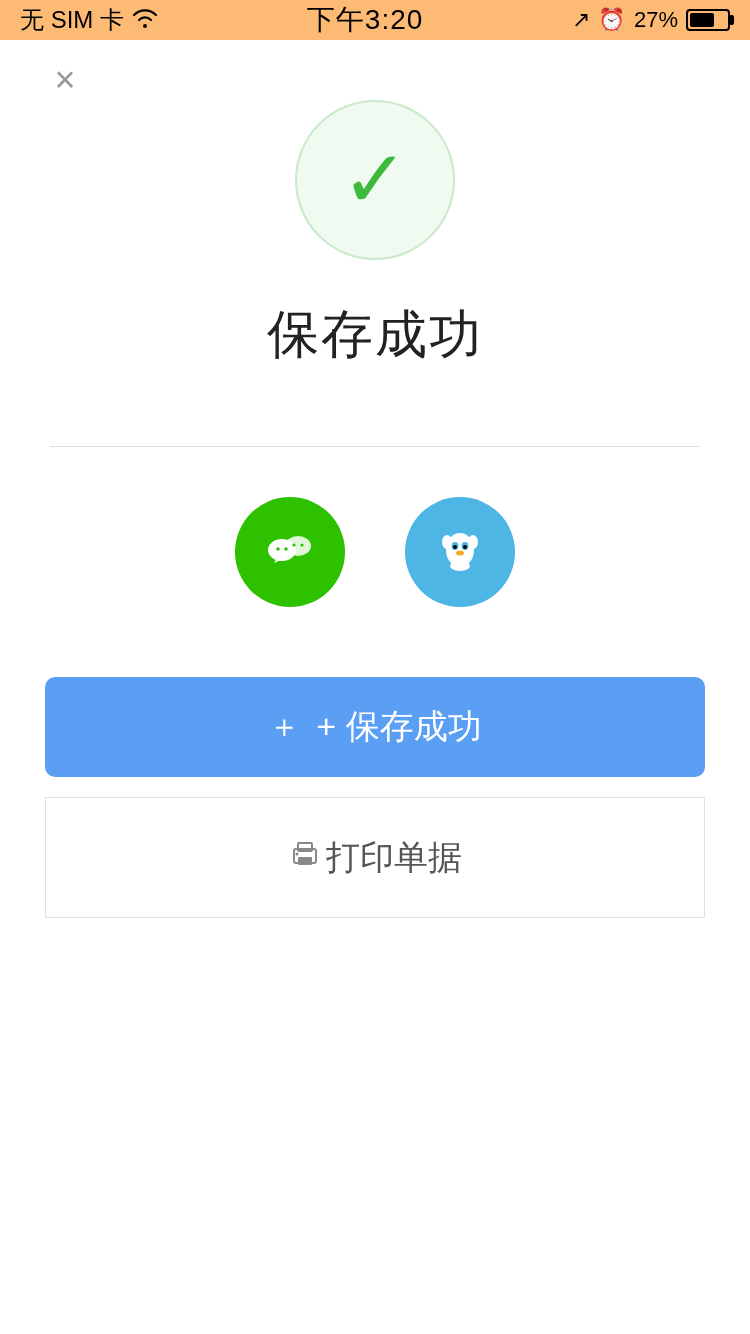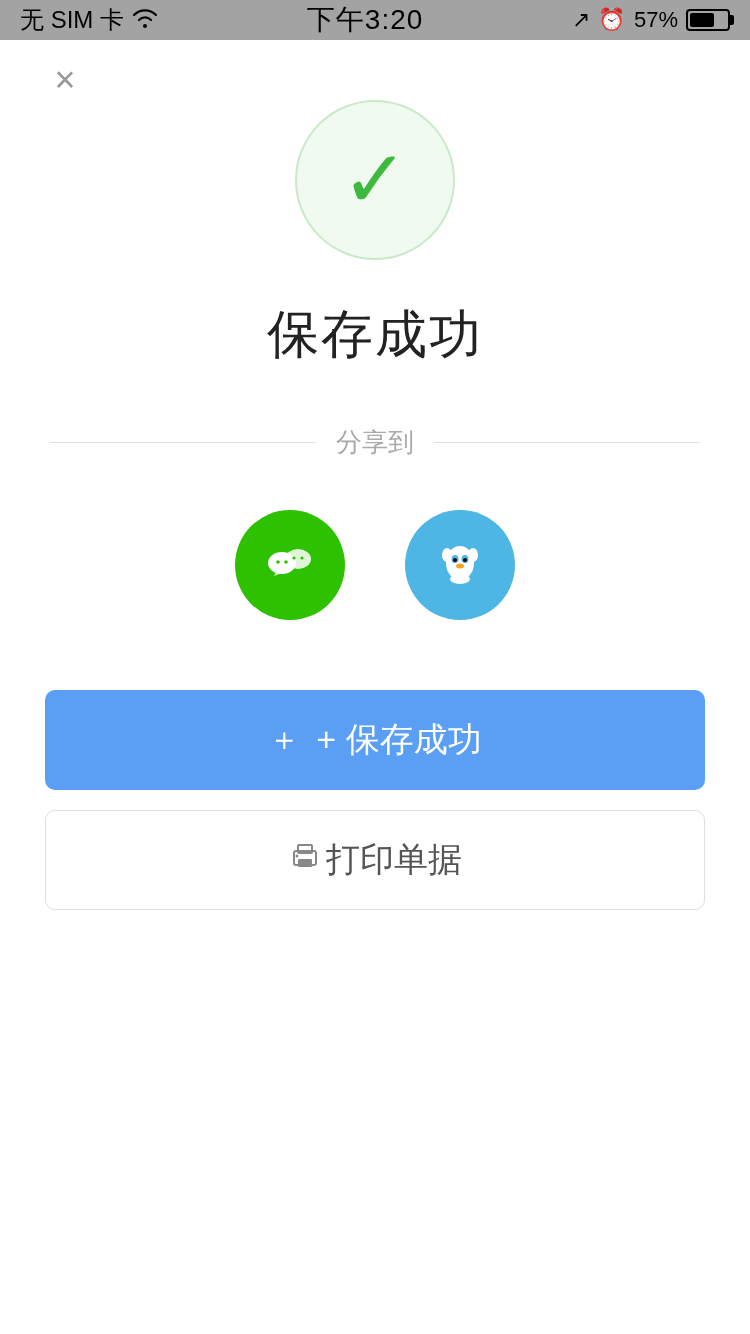--- a/index.html
+++ b/index.html
@@ -19,21 +19,21 @@
     }
 
     
     .status-bar {
       width: 100%;
       height: 40px;
       display: flex;
       align-items: center;
       justify-content: space-between;
       padding: 0 20px;
-      background: #a3a3a3;
+      background: #fdba74;
     }
 
     .status-left {
       display: flex;
       align-items: center;
       gap: 8px;
       font-size: 24px;
       font-weight: 500;
       color: #000;
     }
@@ -134,21 +134,21 @@
       font-size: 80px;
       color: #3dba3d;
       line-height: 1;
     }
 
     
     .success-title {
       font-size: 52px;
       font-weight: 400;
       color: #222;
-      margin-bottom: 55px;
+      margin-bottom: 76px;
       letter-spacing: 2px;
     }
 
     
     .share-divider {
       width: 100%;
       display: flex;
       align-items: center;
       padding: 0 50px;
       margin-bottom: 50px;
@@ -210,24 +210,24 @@
       cursor: pointer;
       display: flex;
       align-items: center;
       justify-content: center;
       gap: 16px;
       font-family: inherit;
     }
 
     .btn-secondary {
       width: 100%;
-      height: 100px;
+      height: 121px;
       background: #fff;
       border: 1px solid #e0e0e0;
-      border-radius: 10px;
+      border-radius: 0;
       font-size: 34px;
       color: #555;
       cursor: pointer;
       display: flex;
       align-items: center;
       justify-content: center;
       gap: 4px;
       font-family: inherit;
     }
 
@@ -257,21 +257,21 @@
         <path d="M13 16a2 2 0 1 1 0 4 2 2 0 0 1 0-4z" fill="#000"></path>
         <path d="M7 12c1.6-1.6 3.8-2.6 6-2.6s4.4 1 6 2.6" stroke="#000" stroke-width="2.2" stroke-linecap="round" fill="none"></path>
         <path d="M2 7C4.8 4.2 8.7 2.4 13 2.4s8.2 1.8 11 4.6" stroke="#000" stroke-width="2.2" stroke-linecap="round" fill="none"></path>
       </svg>
     </span>
   </div>
   <div class="status-center">下午3:20</div>
   <div class="status-right">
     <span>↗</span>
     <span>⏰</span>
-    <span>57%</span>
+    <span>27%</span>
     <div class="battery-container">
       <div class="battery-icon">
         <div class="battery-fill"></div>
       </div>
     </div>
   </div>
 </div>
 
 <div class="close-btn">
   <span class="close-x">×</span>
@@ -280,21 +280,20 @@
 <div class="main-content">
 
   <div class="success-circle">
     <span class="checkmark">✓</span>
   </div>
 
   <div class="success-title">保存成功</div>
 
   <div class="share-divider">
     <div class="divider-line"></div>
-    <span class="share-label">分享到</span>
     <div class="divider-line"></div>
   </div>
 
   <div class="share-icons">
 
     <div class="share-icon-btn wechat-btn">
       <svg class="wechat-icon-svg" viewBox="0 0 60 60" fill="none">
 
         <ellipse cx="22" cy="28" rx="14" ry="11" fill="white"></ellipse>
         <ellipse cx="38" cy="24" rx="13" ry="10" fill="rgba(255,255,255,0.85)"></ellipse>

